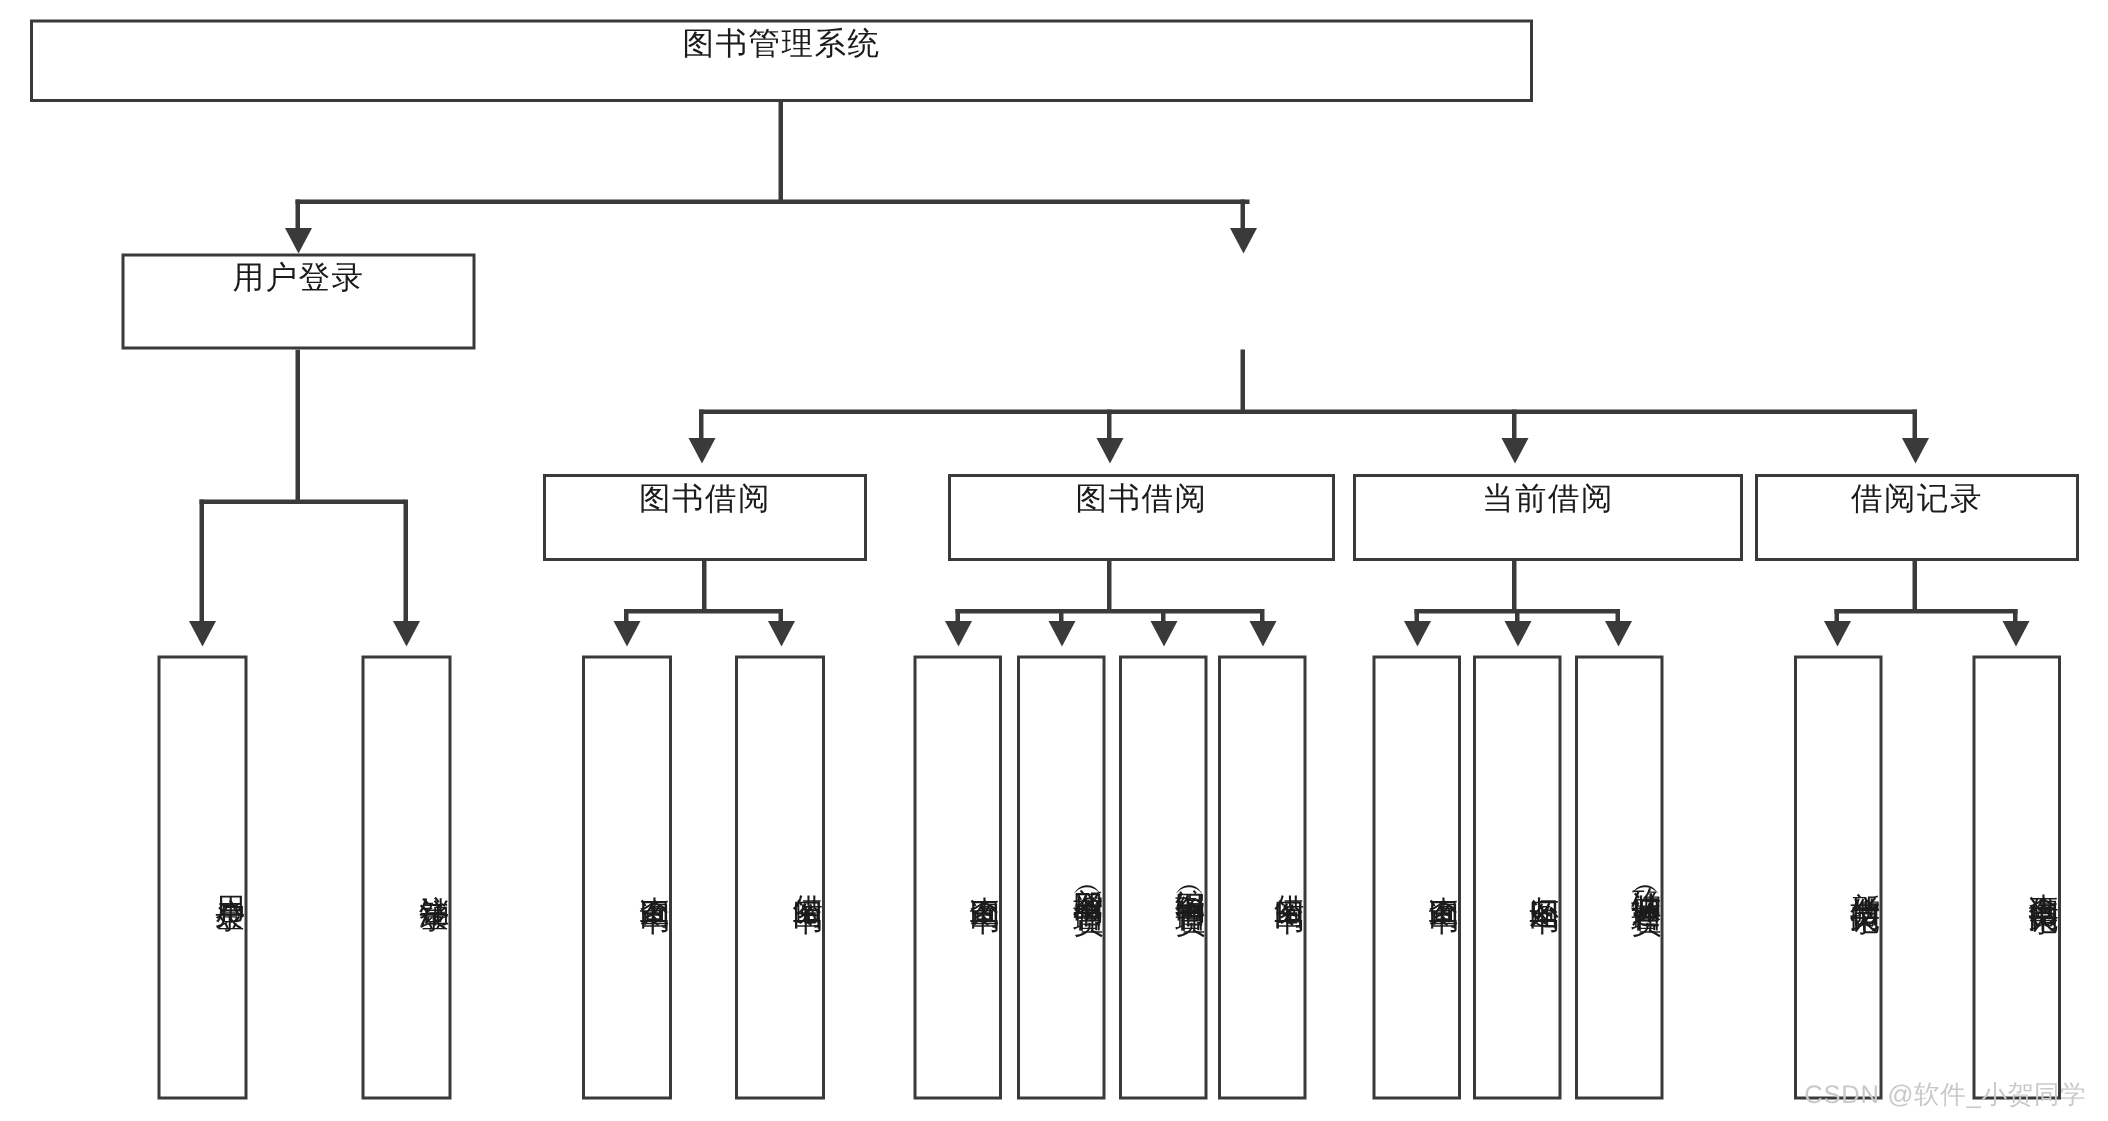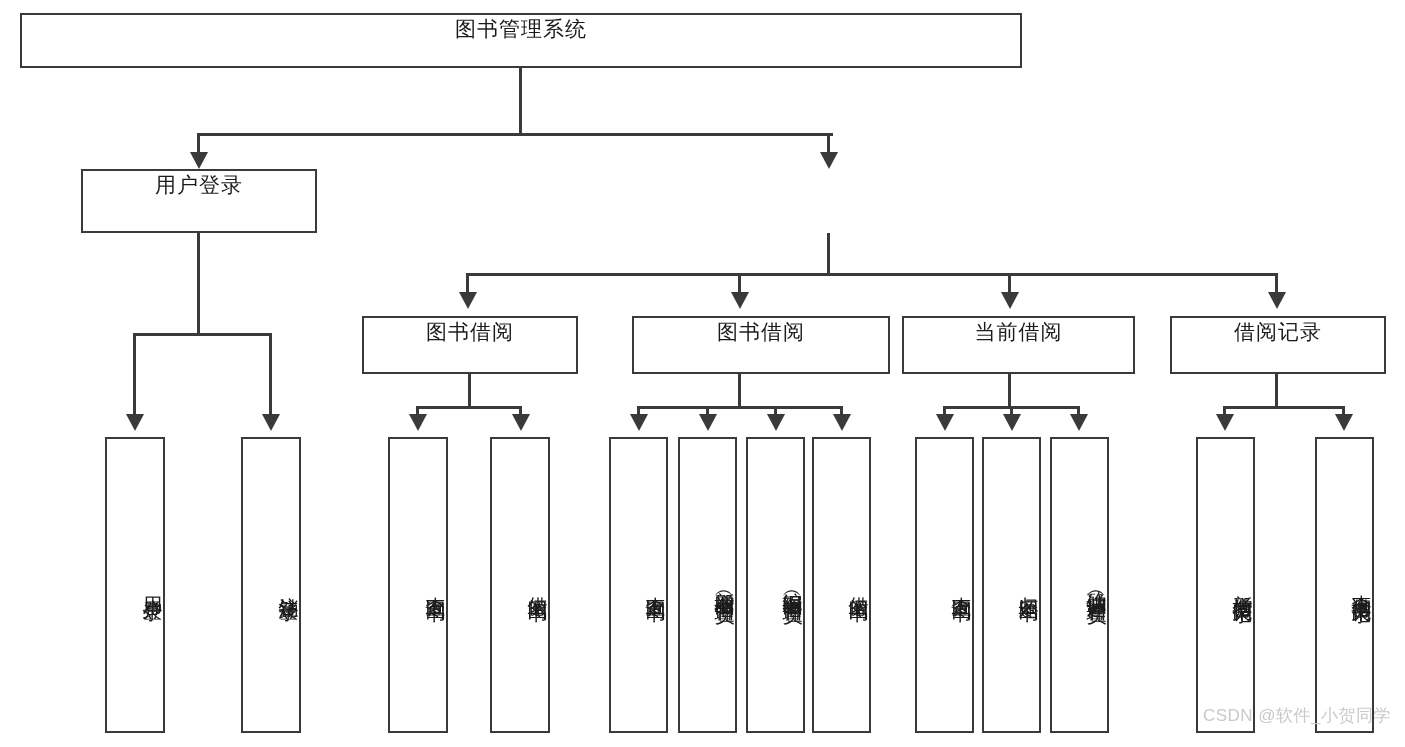--- a/index.html
+++ b/index.html
@@ -61,21 +61,21 @@
     width: 0;
     height: 0;
     border-left: 9px solid transparent;
     border-right: 9px solid transparent;
     border-top: 17px solid #3a3a3a;
     z-index: 2;
   }
   #watermark {
     position: absolute;
     right: 14px;
-    bottom: 20px;
+    bottom: 6px;
     font-size: 17px;
     color: #c9c9c9;
     letter-spacing: 0.5px;
     z-index: 5;
     white-space: nowrap;
   }
 </style>
 </head>
 <body>
 
@@ -122,21 +122,21 @@
   <div class="arrow" style="left:1001px; top:292px;"></div>
   <div class="edge v" style="left:1275px; top:273px; width:3px; height:22px;"></div>
   <div class="arrow" style="left:1268px; top:292px;"></div>
 
   <div class="node h-node" style="left:362px; top:316px; width:216px; height:58px;">
     <span>图书借阅</span>
   </div>
   <div class="node h-node" style="left:632px; top:316px; width:258px; height:58px;">
     <span>图书借阅</span>
   </div>
-  <div class="node h-node" style="left:902px; top:316px; width:233px; height:58px;">
+  <div class="node h-node" style="left:902px; top:316px; width:260px; height:58px;">
     <span>当前借阅</span>
   </div>
   <div class="node h-node" style="left:1170px; top:316px; width:216px; height:58px;">
     <span>借阅记录</span>
   </div>
 
   <div class="edge v" style="left:468px; top:374px; width:3px; height:34px;"></div>
   <div class="edge h" style="left:416px; top:406px; width:106px; height:3px;"></div>
   <div class="edge v" style="left:416px; top:406px; width:3px; height:12px;"></div>
   <div class="arrow" style="left:409px; top:414px;"></div>

